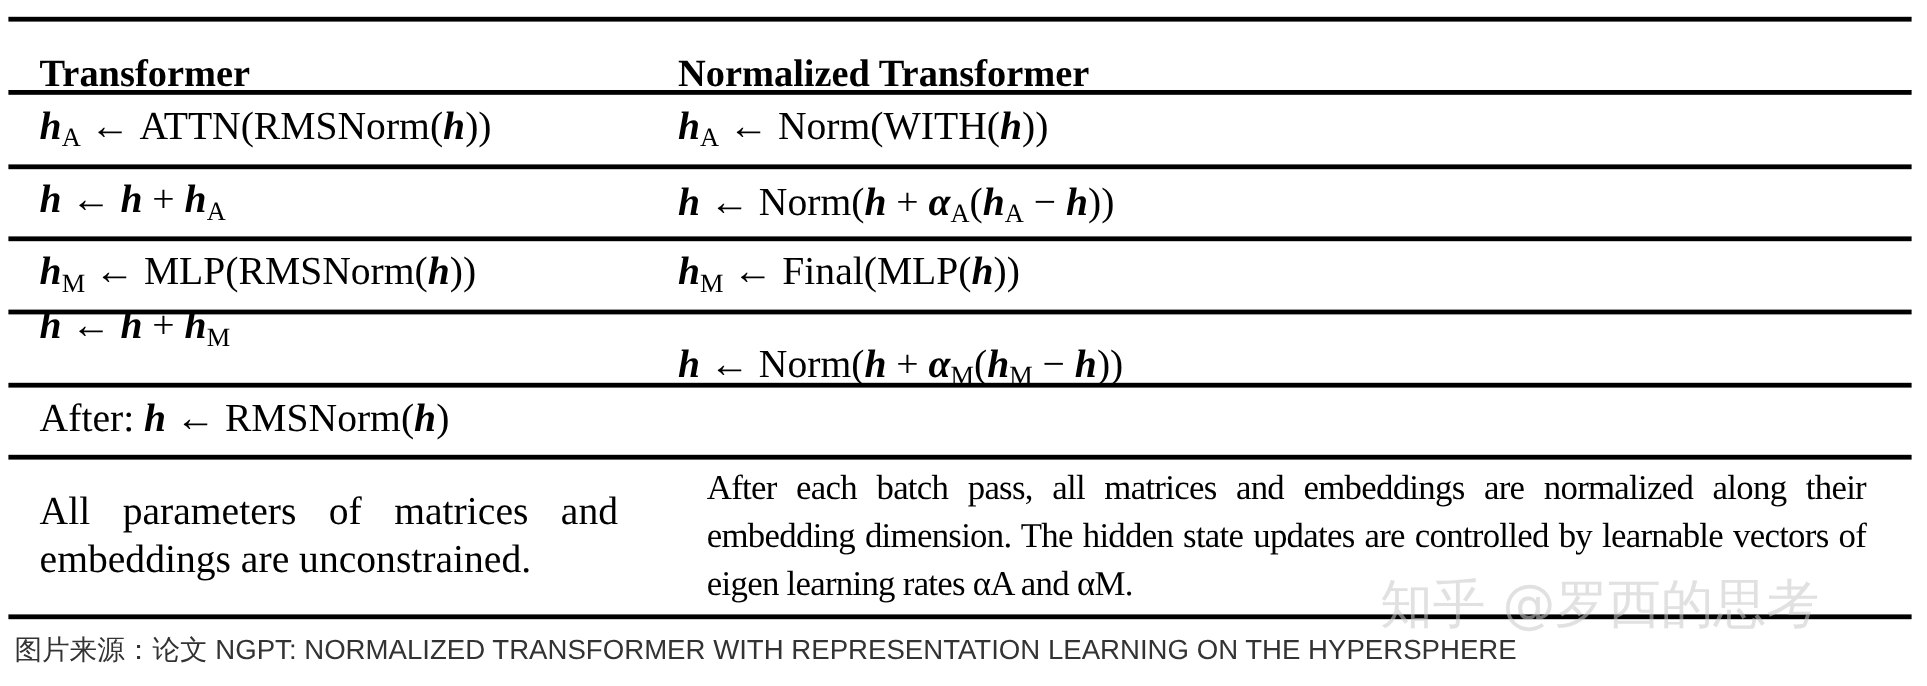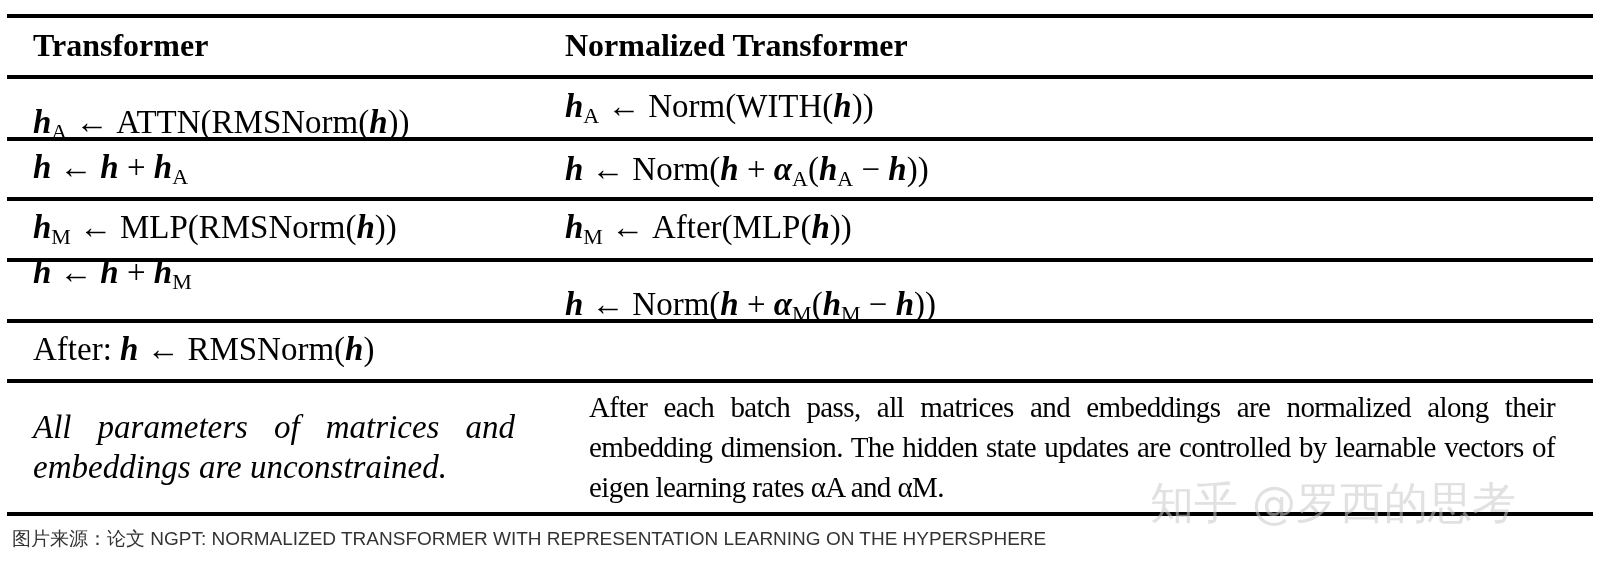--- a/index.html
+++ b/index.html
@@ -32,20 +32,21 @@
     position: absolute;
     white-space: nowrap;
     font-size: 33px;
     line-height: 40px;
   }
   .col-left { left: 26px; }
   .col-right { left: 558px; }
   .hdr {
     font-weight: bold;
     font-size: 32px;
+    margin-top: 16px;
   }
   .m-bold {
     font-weight: bold;
     font-style: italic;
   }
   .sub {
     font-size: 22px;
     vertical-align: -6px;
     font-style: normal;
     font-weight: normal;
@@ -57,36 +58,35 @@
     position: absolute;
     font-size: 33px;
     line-height: 40px;
     text-align: justify;
     white-space: normal;
   }
   .para-left {
     left: 26px;
     top: 407px;
     width: 482px;
-    font-style: italic;
   }
   .para-right {
     left: 558px;
     top: 387px;
     width: 966px;
     font-size: 29px;
     letter-spacing: -0.6px;
     margin-left: 24px;
   }
   .caption {
     position: absolute;
     left: 12px;
     top: 526px;
     font-family: "Liberation Sans", "DejaVu Sans", sans-serif;
-    font-size: 19px;
+    font-size: 23px;
     color: #333333;
     white-space: nowrap;
   }
   .watermark {
     position: absolute;
     left: 1150px;
     top: 474px;
     font-family: "DejaVu Sans", sans-serif;
     font-size: 44px;
     color: rgba(200, 200, 200, 0.55);
@@ -104,39 +104,39 @@
   <div class="rule" style="top:137px;"></div>
   <div class="rule" style="top:197px;"></div>
   <div class="rule" style="top:258px;"></div>
   <div class="rule" style="top:319px;"></div>
   <div class="rule" style="top:379px;"></div>
   <div class="rule" style="top:512px;"></div>
 
   <div class="cell col-left hdr" style="top:25px;">Transformer</div>
   <div class="cell col-right hdr" style="top:25px;font-family:Liberation Serif, serif;">Normalized Transformer</div>
 
-  <div class="cell col-left" style="top:102px;">
+  <div class="cell col-left" style="top:86px;">
     <span class="m-bold">h</span><span class="sub">A</span><span class="arrow">←</span><span>ATTN(RMSNorm(</span><span class="m-bold">h</span><span>))</span>
   </div>
   <div class="cell col-right" style="top:86px;">
     <span class="m-bold">h</span><span class="sub">A</span><span class="arrow">←</span><span>Norm(WITH(</span><span class="m-bold">h</span><span>))</span>
   </div>
 
   <div class="cell col-left" style="top:147px;text-align:right;">
     <span class="m-bold">h</span><span class="arrow">←</span><span class="m-bold">h</span> <span>+</span> <span class="m-bold">h</span><span class="sub">A</span>
   </div>
   <div class="cell col-right" style="top:149px;">
     <span class="m-bold">h</span><span class="arrow">←</span><span>Norm(</span><span class="m-bold">h</span> <span>+</span> <span class="m-bold">α</span><span class="sub">A</span><span>(</span><span class="m-bold">h</span><span class="sub">A</span> <span>−</span> <span class="m-bold">h</span><span>))</span>
   </div>
 
   <div class="cell col-left" style="top:207px;">
     <span class="m-bold">h</span><span class="sub">M</span><span class="arrow">←</span><span>MLP(RMSNorm(</span><span class="m-bold">h</span><span>))</span>
   </div>
   <div class="cell col-right" style="top:207px;">
-    <span class="m-bold">h</span><span class="sub">M</span><span class="arrow">←</span><span>After(MLP(</span><span class="m-bold">h</span><span>))</span>
+    <span class="m-bold">h</span><span class="sub">M</span><span class="arrow">←</span><span>Final(MLP(</span><span class="m-bold">h</span><span>))</span>
   </div>
 
   <div class="cell col-left" style="top:252px;">
     <span class="m-bold">h</span><span class="arrow">←</span><span class="m-bold">h</span> <span>+</span> <span class="m-bold">h</span><span class="sub">M</span>
   </div>
   <div class="cell col-right" style="top:284px;">
     <span class="m-bold">h</span><span class="arrow">←</span><span>Norm(</span><span class="m-bold">h</span> <span>+</span> <span class="m-bold">α</span><span class="sub">M</span><span>(</span><span class="m-bold">h</span><span class="sub">M</span> <span>−</span> <span class="m-bold">h</span><span>))</span>
   </div>
 
   <div class="cell col-left" style="top:329px;">

